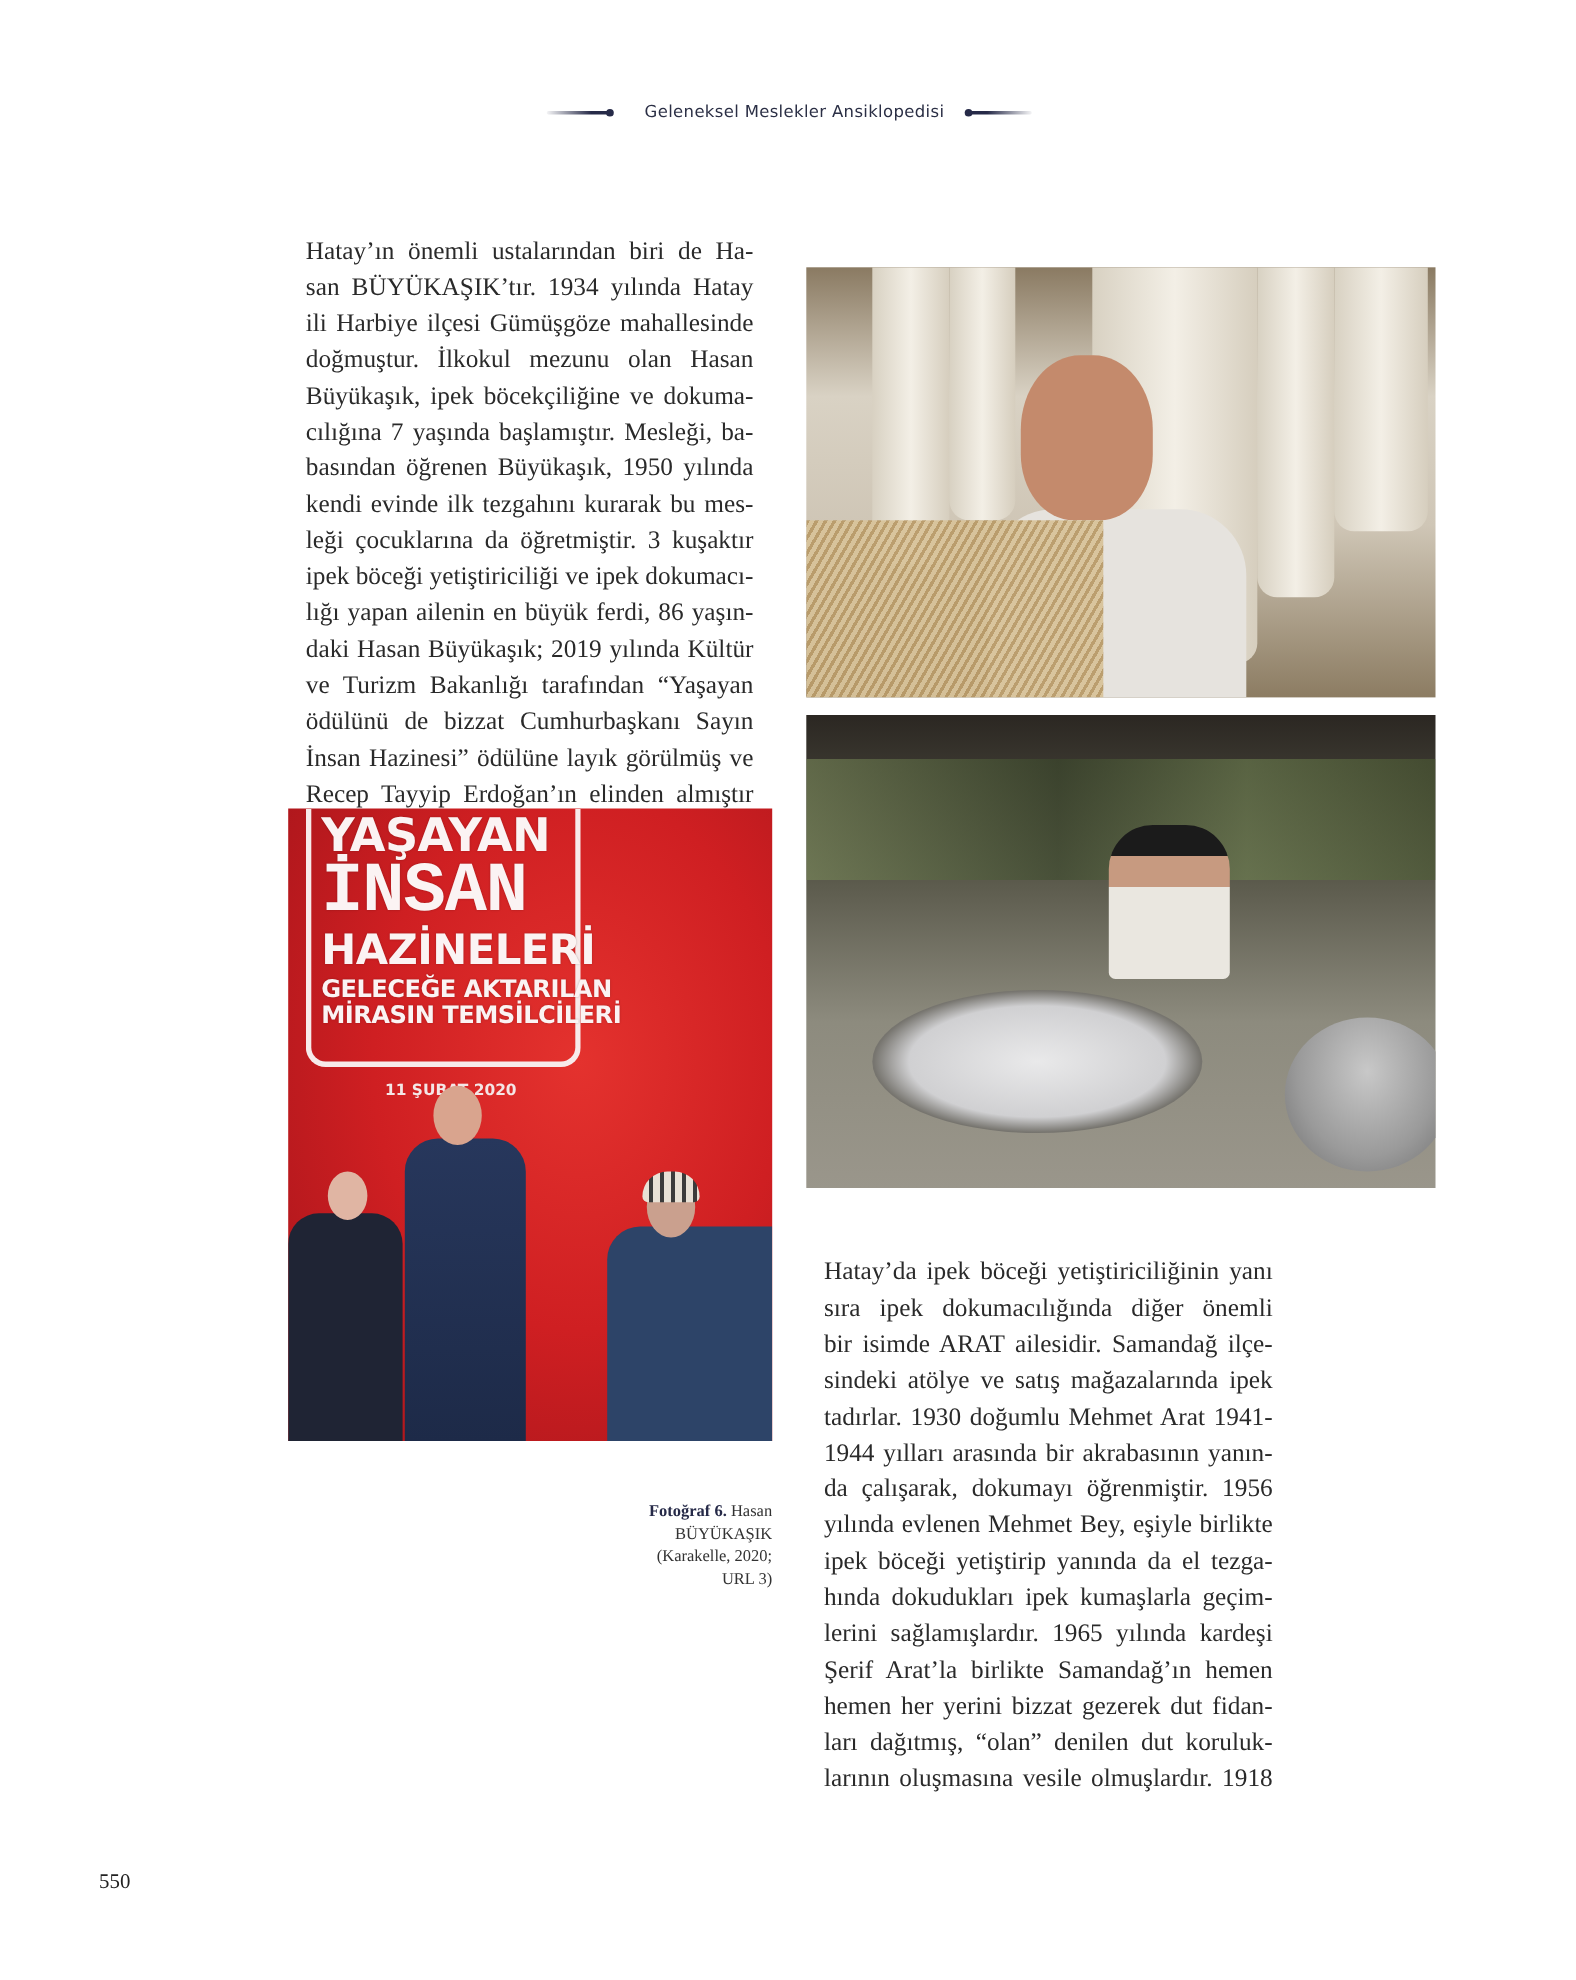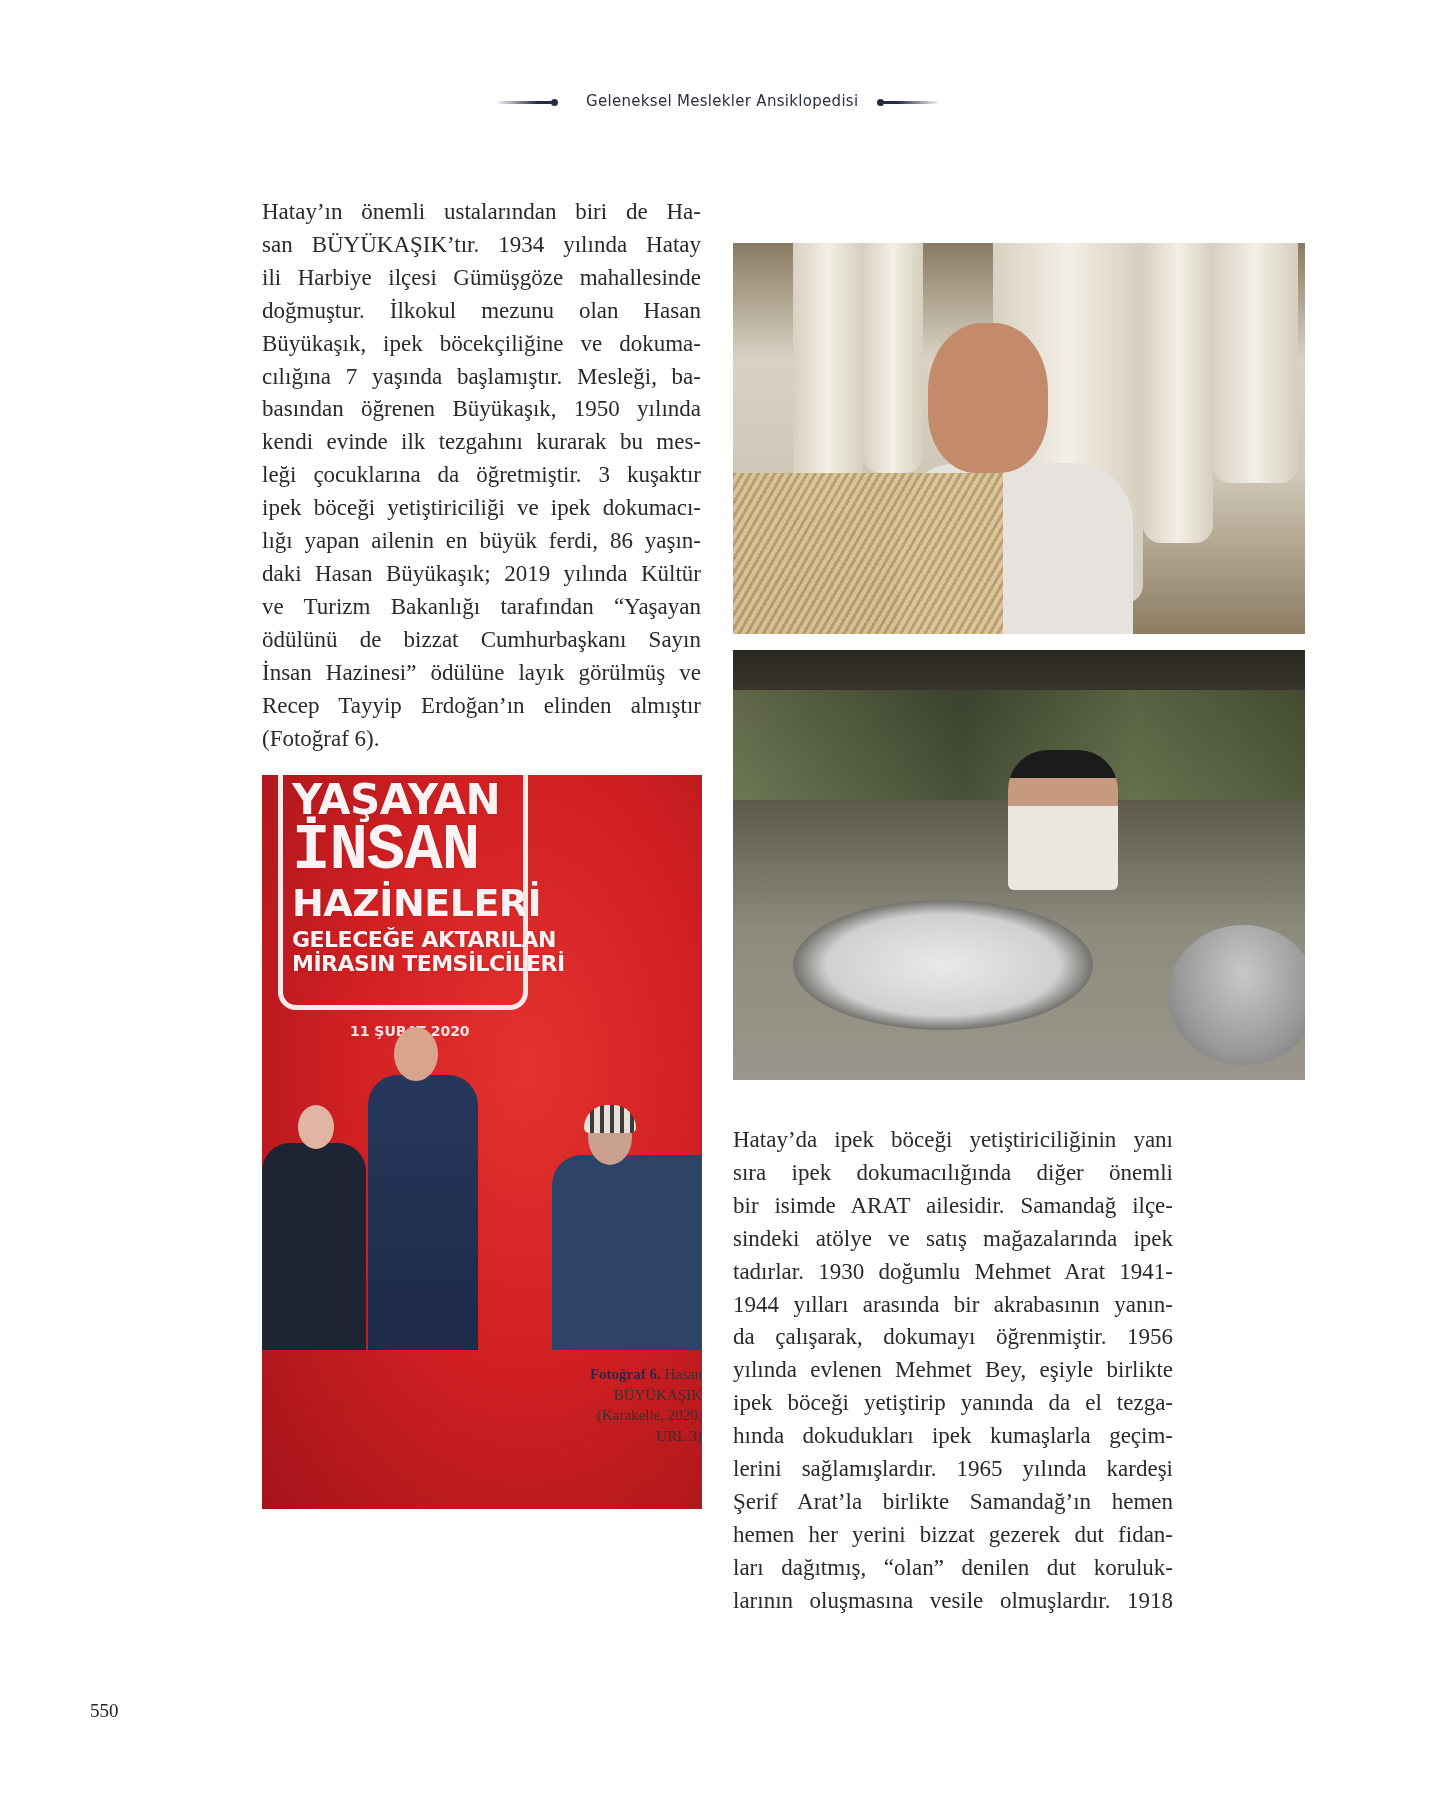--- a/index.html
+++ b/index.html
@@ -7,29 +7,29 @@
 
     .running-header { position: absolute; top: 88px; left: 0; width: 1433px; height: 30px; }
     .rh-rule { position: absolute; top: 13px; height: 3px; border-radius: 2px; }
     .rh-rule.left { left: 497px; width: 58px; background: linear-gradient(90deg, rgba(38,42,72,0.05) 0%, #262a48 70%, #262a48 100%); }
     .rh-rule.left::after { content: ""; position: absolute; right: -3px; top: -2px; width: 7px; height: 7px; border-radius: 50%; background: #262a48; }
     .rh-rule.right { left: 880px; width: 58px; background: linear-gradient(90deg, #262a48 0%, #262a48 30%, rgba(38,42,72,0.05) 100%); }
     .rh-rule.right::before { content: ""; position: absolute; left: -3px; top: -2px; width: 7px; height: 7px; border-radius: 50%; background: #262a48; }
     .rh-title { position: absolute; top: 4px; left: 586px; font-family: "DejaVu Sans", sans-serif; font-size: 15px; letter-spacing: 0.3px; color: #2b2f45; white-space: nowrap; }
 
     .col-text { position: absolute; font-size: 23px; line-height: 32.9px; color: #2a2a2a; text-align: justify; hyphens: none; }
-    .col-text p { margin: 0; }
+    .col-text p { margin: 16px; }
     .col-text .line { display: block; text-align: justify; text-align-last: justify; white-space: nowrap; }
     .col-text .line.last { text-align-last: left; }
 
     #left-text { left: 262px; top: 196px; width: 439px; }
     #right-text { left: 733px; top: 1124px; width: 440px; }
 
     .photo { position: absolute; overflow: hidden; }
-    #photo-award { left: 262px; top: 775px; width: 440px; height: 734px; background: radial-gradient(ellipse at 60% 40%, #e4322e 0%, #cf1f22 50%, #a3141a 100%); }
+    #photo-award { left: 262px; top: 735px; width: 440px; height: 575px; background: radial-gradient(ellipse at 60% 40%, #e4322e 0%, #cf1f22 50%, #a3141a 100%); }
     #photo-reeling-1 { left: 733px; top: 243px; width: 572px; height: 391px; background: linear-gradient(180deg, #8a7a62 0%, #d9d2c4 30%, #cfc6b6 60%, #8c7c62 100%); }
     #photo-reeling-2 { left: 733px; top: 650px; width: 572px; height: 430px; background: linear-gradient(180deg, #2b2722 0%, #5b5a4c 35%, #8d8b7e 65%, #9a968b 100%); }
 
     .award-sign { position: absolute; left: 16px; top: 0; width: 240px; height: 230px; border: 5px solid #f7eaea; border-top: none; border-radius: 0 0 18px 18px; }
     .award-line { position: absolute; left: 30px; color: #fbf3f3; font-family: "DejaVu Sans", sans-serif; font-weight: bold; white-space: nowrap; letter-spacing: -0.5px; text-shadow: 0 0 2px rgba(0,0,0,0.25); }
     .award-l1 { top: 0px; font-size: 42px; }
     .award-l2 { top: 40px; font-size: 64px; letter-spacing: -1px; font-family: Liberation Mono, monospace; }
     .award-l3 { top: 106px; font-size: 38px; }
     .award-l4 { top: 152px; font-size: 22px; }
     .award-l5 { top: 176px; font-size: 22px; }

